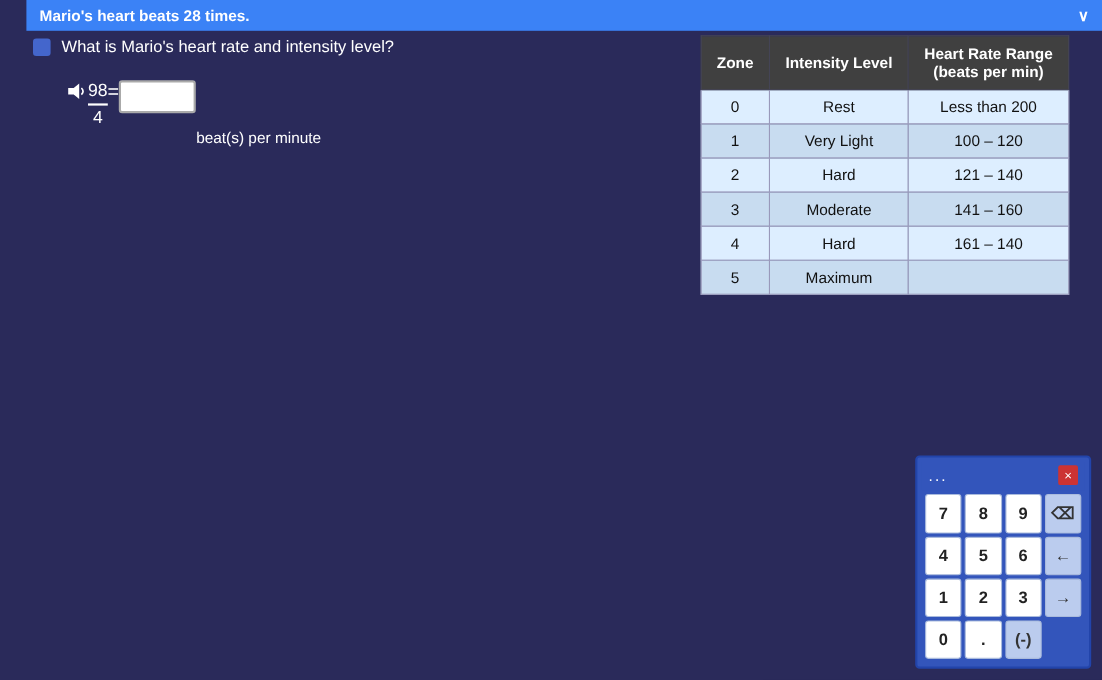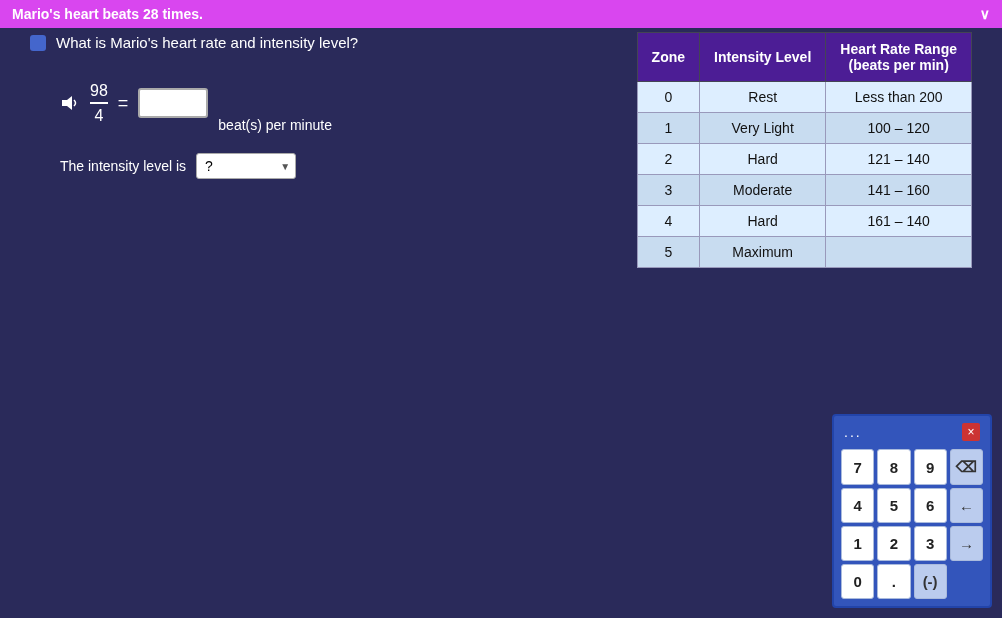--- a/index.html
+++ b/index.html
@@ -7,28 +7,29 @@
       width: 1002px;
       height: 618px;
       background: #2a2a5a;
       font-family: Arial, sans-serif;
       overflow: hidden;
       position: relative;
     }
 
     
     .title-bar {
-      background: #d946ef;
+      background: #3b82f6;
       color: #fff;
       padding: 6px 12px;
       font-size: 14px;
       font-weight: bold;
       display: flex;
       align-items: center;
       justify-content: space-between;
+      margin-left: 24px;
     }
     .title-bar .chevron {
       font-size: 14px;
       cursor: pointer;
     }
 
     
     .main-content {
       display: flex;
       padding: 4px 30px;
@@ -55,22 +56,21 @@
       margin-top: 3px;
     }
     .question-text {
       font-size: 15px;
       color: #fff;
       line-height: 1.4;
     }
 
     .fraction-row {
       display: flex;
-      align-items: center;
-      gap: 10px;
+      gap: 0;
       margin-left: 30px;
       margin-top: 5px;
     }
     .speaker-icon {
       width: 20px;
       height: 20px;
       cursor: pointer;
     }
     .fraction {
       display: flex;
@@ -147,21 +147,21 @@
 
     
     .right-panel {
       flex-shrink: 0;
     }
     .data-table {
       border-collapse: collapse;
       font-size: 14px;
     }
     .data-table th {
-      background: #4c1d95;
+      background: #404040;
       color: #fff;
       padding: 8px 14px;
       text-align: center;
       border: 1px solid #445;
       font-weight: bold;
     }
     .data-table td {
       background: #cce0f5;
       color: #111;
       padding: 7px 14px;
@@ -259,34 +259,20 @@
       <div class="fraction">
         <span class="numerator">98</span>
         <span class="denominator">4</span>
       </div>
 
       <span class="equals-sign">=</span>
       <input class="answer-input" type="text" style="">
       <span class="unit-label">beat(s) per minute</span>
     </div>
 
-    <div class="intensity-row">
-      <span class="intensity-label">The intensity level is</span>
-      <div class="select-wrapper">
-        <select class="intensity-select">
-          <option>?</option>
-          <option>0</option>
-          <option>1</option>
-          <option>2</option>
-          <option>3</option>
-          <option>4</option>
-          <option>5</option>
-        </select>
-      </div>
-    </div>
   </div>
 
   <div class="right-panel">
     <table class="data-table">
       <thead>
         <tr>
           <th>Zone</th>
           <th>Intensity Level</th>
           <th>Heart Rate Range<br>(beats per min)</th>
         </tr>

